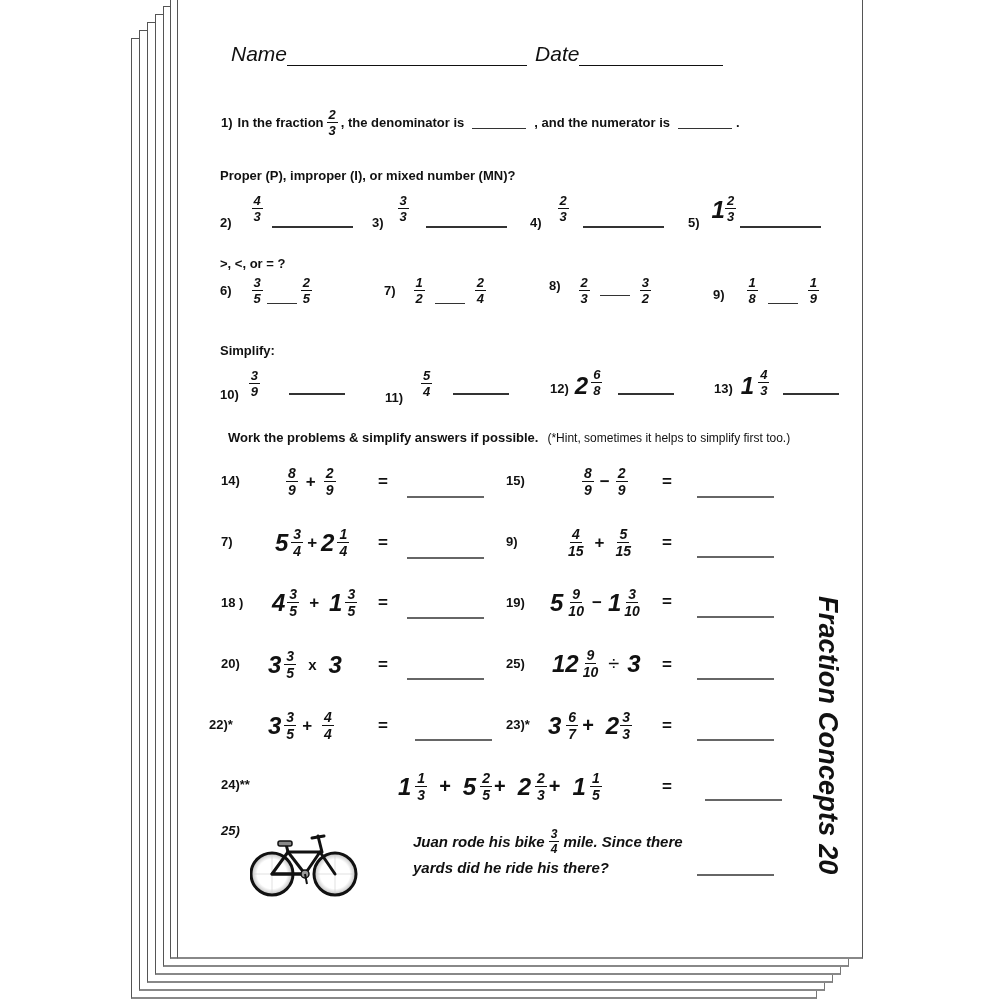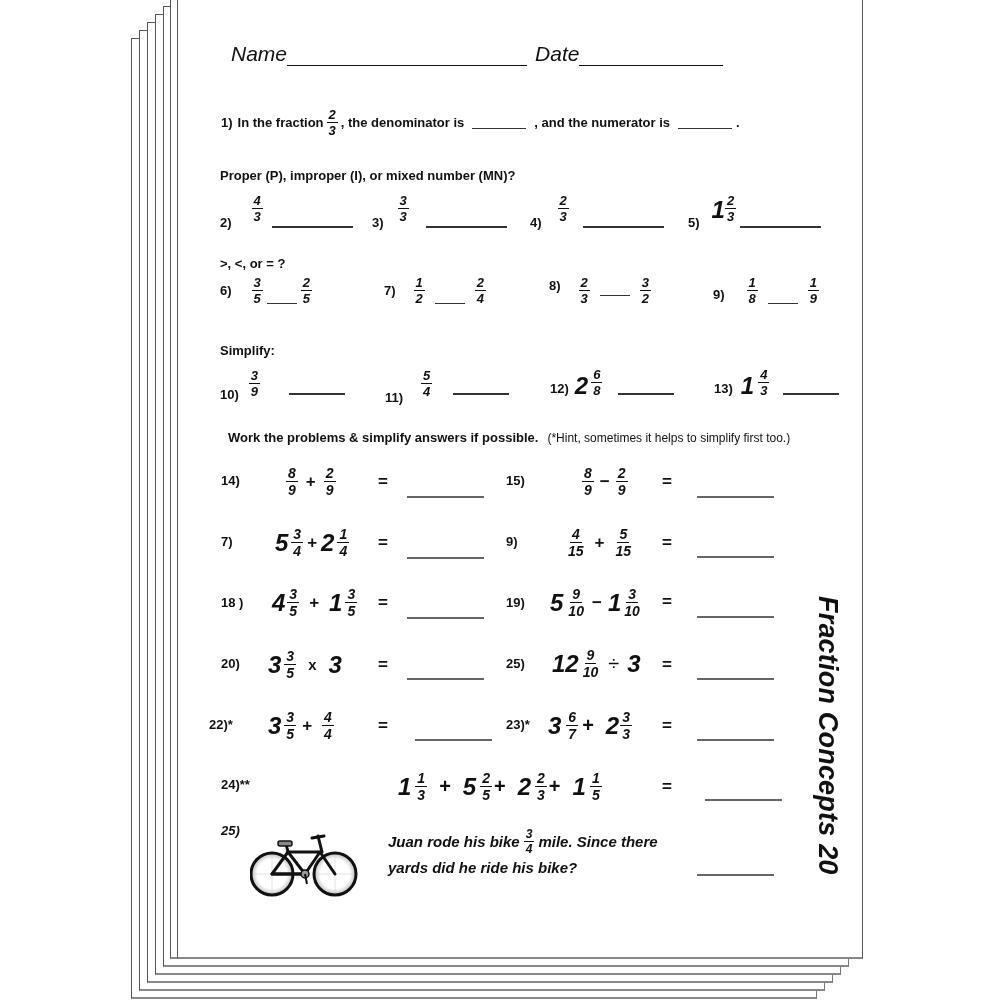--- a/index.html
+++ b/index.html
@@ -1,21 +1,21 @@
 <!DOCTYPE html>
 <html><head>
 <meta charset="utf-8">
 <style>
   html,body{margin:0;padding:0;background:#fff;}
   body{width:998px;height:1000px;position:relative;overflow:hidden;font-family:"Liberation Sans",sans-serif;color:#111;}
   .sheet{position:absolute;background:#fff;border:1px solid #555;border-bottom:2px solid #888;border-right:1px solid #777;box-sizing:border-box;}
   .front{position:absolute;left:177px;top:-2px;width:686px;height:961px;background:#fff;border-left:1px solid #555;border-right:1px solid #555;border-bottom:2px solid #888;box-sizing:border-box;}
   .abs{position:absolute;}
   .b{font-weight:bold;}
-  .bi{font-weight:bold;font-style:italic;}
+  .bi{font-weight:bold;font-style:italic;margin-left:25px;}
   .frac{display:inline-flex;flex-direction:column;align-items:center;vertical-align:middle;font-weight:bold;font-style:italic;line-height:1;}
   .frac .n{border-bottom:1.5px solid #111;padding:0 2px 1px;}
   .frac .d{padding:1px 2px 0;}
   .f-sm{font-size:13px;}
   .f-md{font-size:14px;}
   .blank{display:inline-block;border-bottom:1.5px solid #333;vertical-align:baseline;}
   .gblank{position:absolute;height:0;border-top:2px solid #666;}
   .num{font-size:13px;font-weight:bold;}
   .big{font-size:24px;font-weight:bold;font-style:italic;}
   .op{font-size:17px;font-weight:bold;}
@@ -408,19 +408,19 @@
 </div>
 <div class="abs bi" style="left:388px;top:828px;font-size:15px;line-height:26px;">
   <div class="row" style="position:relative;">
     <span>Juan rode his bike</span>
     <span class="frac f-sm" style="margin:0 4px;font-size:12px;">
         <span class="n">3</span>
         <span class="d">4</span>
       </span>
     <span>mile.  Since there</span>
   </div>
-  <div>yards did he ride his bike?</div>
+  <div>yards did he ride his there?</div>
 </div>
 <div class="gblank" style="left:697px;top:874px;width:77px;"></div>
 
 <div class="title-vert">
   <span>Fraction Concepts 20</span>
 </div>
 
 </body></html>

